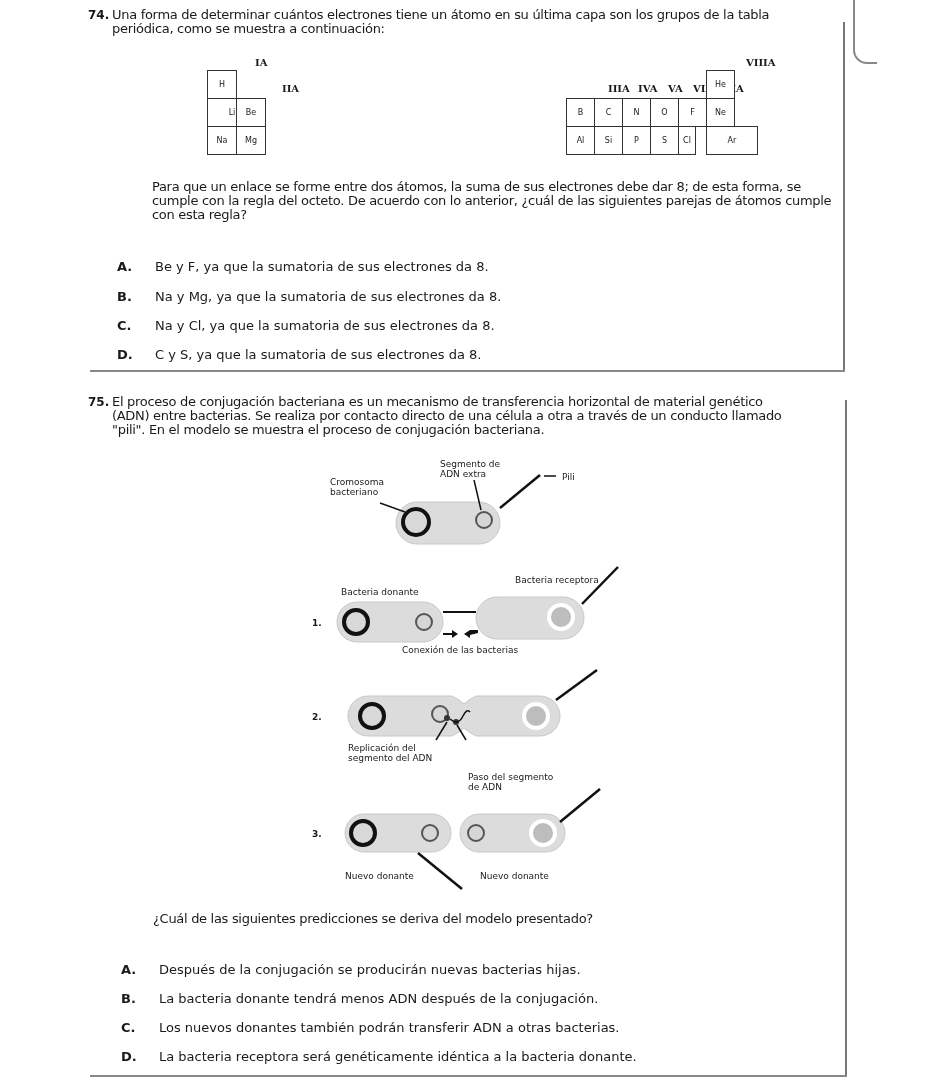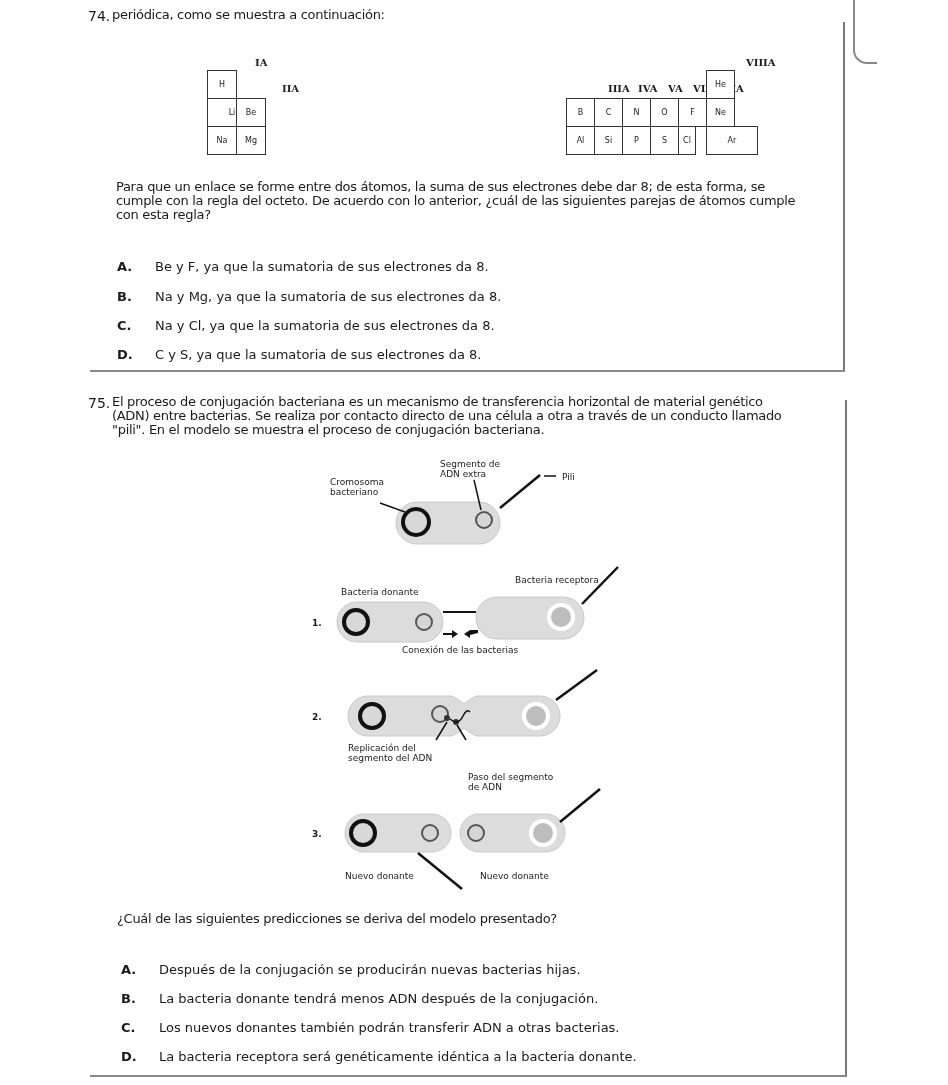--- a/index.html
+++ b/index.html
@@ -1,37 +1,38 @@
 <!DOCTYPE html>
 <html><head>
 <meta charset="utf-8">
 <style>
   html, body { margin:0; padding:0; background:#ffffff; }
   body { width:948px; height:1085px; position:relative; overflow:hidden; font-family:"DejaVu Sans", sans-serif; color:#1a1a1a; }
   .abs { position:absolute; }
-  .qnum { font-weight:normal; font-size:14px; }
+  .qnum { font-weight:bold; font-size:12px; }
   .qtext { font-size:13px; line-height:14px; letter-spacing:-0.3px; }
-  .para { font-size:13px; line-height:14px; letter-spacing:-0.3px; }
+  .para { font-size:13px; line-height:14px; letter-spacing:-0.3px;margin-left:36px; }
   .opt { position:absolute; font-size:13px; }
   .opt .letter { position:absolute; left:0; font-weight:bold; }
   .opt .txt { position:absolute; left:38px; white-space:nowrap; }
   .frame-right { position:absolute; width:2px; background:#777; }
   .frame-bottom { position:absolute; height:2px; background:#888; }
   .pt { position:absolute; font-family:"DejaVu Serif", serif; font-size:10px; font-weight:bold;margin-left:40px; }
   .cell { position:absolute; border:1px solid #333; box-sizing:border-box; font-size:8px; display:flex; align-items:center; justify-content:center; background:#fff; }
   .lbl { position:absolute; font-size:9px; line-height:10px; white-space:nowrap; }
   .clip { position:absolute; border:2px solid #888; border-top:none; border-right:none; border-radius:0 0 0 14px; }
 </style>
 </head>
 <body>
 
 <div class="clip" style="left:853px; top:-4px; width:22px; height:66px;"></div>
 
 <div class="abs qnum" style="left:88px; top:8px;">74.</div>
 <div class="abs qtext" style="left:112px; top:8px; width:720px;">
+  <div style="white-space:nowrap;">Una forma de determinar cuántos electrones tiene un átomo en su última capa son los grupos de la tabla</div>
   <div>periódica, como se muestra a continuación:</div>
 </div>
 
 <div class="frame-right" style="left:843px; top:22px; height:350px;"></div>
 <div class="frame-bottom" style="left:90px; top:370px; width:755px;"></div>
 
 <div>
   <div class="pt" style="left:215px; top:57px;">IA</div>
   <div class="pt" style="left:242px; top:83px;">IIA</div>
   <div class="cell" style="left:207px; top:70px; width:30px; height:29px;">H</div>

